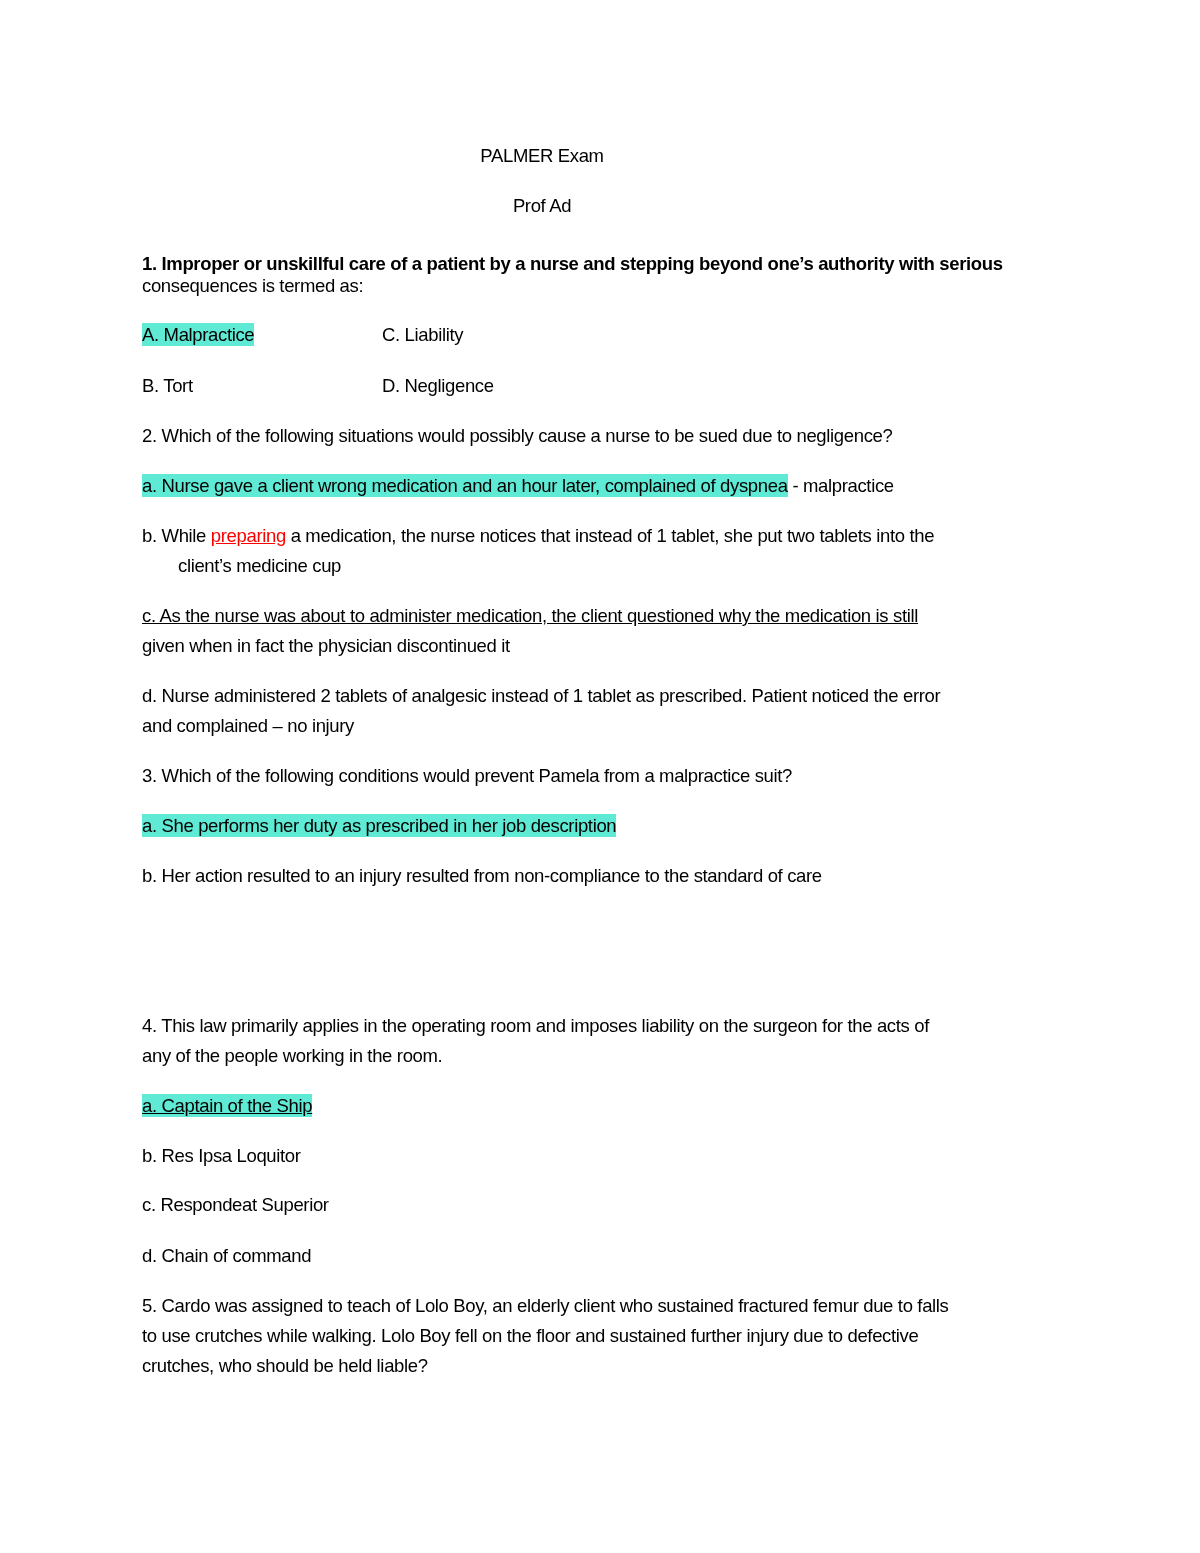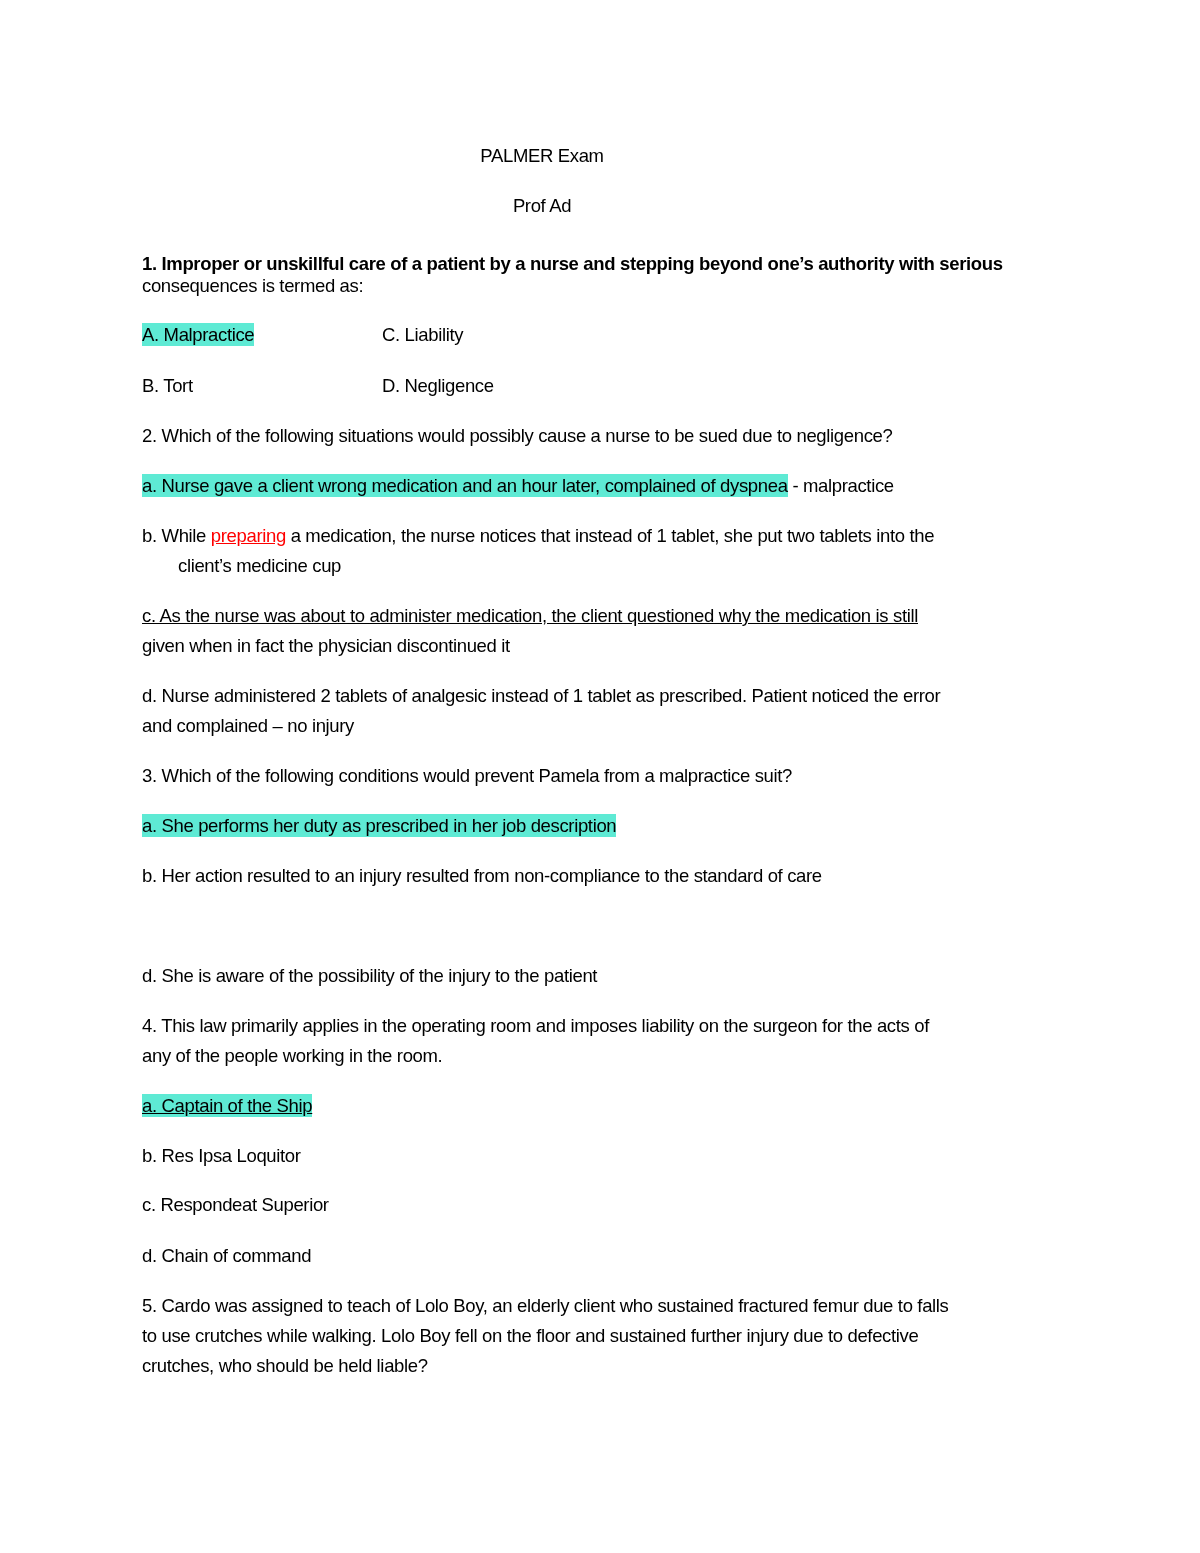--- a/index.html
+++ b/index.html
@@ -48,21 +48,20 @@
   <div class="line" style="top:601px;text-decoration:underline;">c. As the nurse was about to administer medication, the client questioned why the medication is still</div>
   <div class="line" style="top:631px;">given when in fact the physician discontinued it</div>
   <div class="line" style="top:681px;">d. Nurse administered 2 tablets of analgesic instead of 1 tablet as prescribed. Patient noticed the error</div>
   <div class="line" style="top:711px;">and complained – no injury</div>
 
   <div class="line" style="top:761px;">3. Which of the following conditions would prevent Pamela from a malpractice suit?</div>
   <div class="line" style="top:811px;">
     <span class="hl">a. She performs her duty as prescribed in her job description</span>
   </div>
   <div class="line" style="top:861px;">b. Her action resulted to an injury resulted from non-compliance to the standard of care</div>
-  <div class="line" style="top:961px;">d. She is aware of the possibility of the injury to the patient</div>
 
   <div class="line" style="top:1011px;">4. This law primarily applies in the operating room and imposes liability on the surgeon for the acts of</div>
   <div class="line" style="top:1041px;">any of the people working in the room.</div>
   <div class="line" style="top:1091px;text-decoration:underline;">
     <span class="hl">a. Captain of the Ship</span>
   </div>
   <div class="line" style="top:1141px;">b. Res Ipsa Loquitor</div>
   <div class="line" style="top:1190px;">c. Respondeat Superior</div>
   <div class="line" style="top:1241px;">d. Chain of command</div>
 

